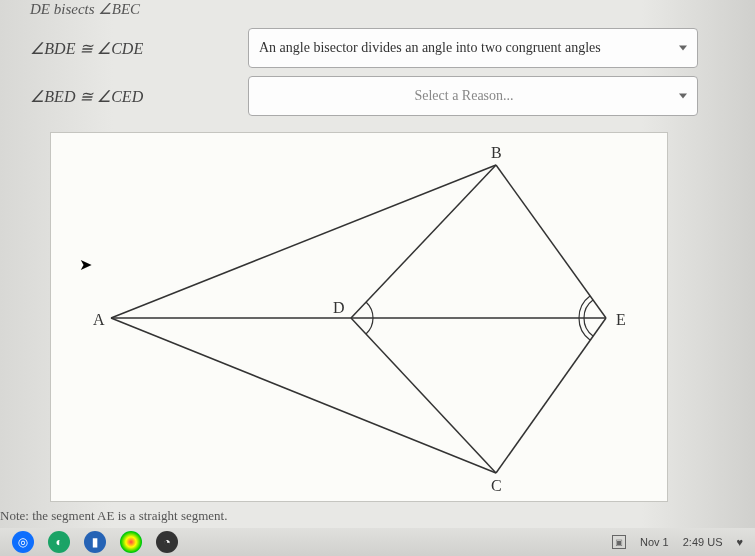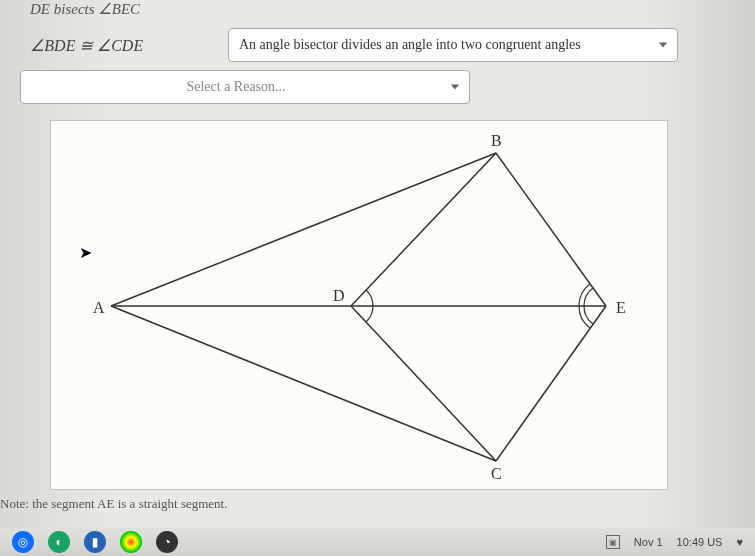--- a/index.html
+++ b/index.html
@@ -9,34 +9,34 @@
       background: linear-gradient(to right, #d8d8d5 0%, #e8e8e5 15%, #e8e8e5 85%, #d0d0cd 100%);
       font-family: Georgia, 'Times New Roman', serif;
       color: #333;
       overflow: hidden;
       position: relative;
     }
     .statement-row {
       display: flex;
       align-items: center;
       padding: 4px 20px;
-      gap: 8px;
+      gap: 28px;
       font-family: Liberation Serif, serif;
     }
     .statement-label {
       width: 200px;
       font-size: 16px;
       font-style: italic;
       color: #444;
       padding-left: 10px;
     }
     .reason-select {
       flex: 1;
       max-width: 450px;
-      height: 34px;
+      height: 40px;
       border: 1px solid #aaa;
       border-radius: 4px;
       background: #fdfdfd;
       padding: 0 28px 0 10px;
       font-size: 14px;
       color: #333;
       display: flex;
       align-items: center;
       position: relative;
       cursor: pointer;
@@ -128,20 +128,21 @@
 
 <div class="statement-row">
   <div class="statement-label">∠BDE ≅ ∠CDE</div>
   <div class="reason-select">
     <span>An angle bisector divides an angle into two congruent angles</span>
     <span class="dropdown-caret"></span>
   </div>
 </div>
 
 <div class="statement-row">
+  <div class="statement-label">∠BED ≅ ∠CED</div>
   <div class="reason-select placeholder">
     <span>Select a Reason...</span>
     <span class="dropdown-caret"></span>
   </div>
 </div>
 
 <div class="figure-box">
   <span class="cursor-arrow">➤</span>
   <svg width="618" height="370" viewBox="0 0 618 370">
 
@@ -173,15 +174,15 @@
 
 <div class="taskbar">
   <div class="tb-icon" style="background:#0d6efd">◎</div>
   <div class="tb-icon" style="background:#1aa366">◐</div>
   <div class="tb-icon" style="background:#2563b5">▮</div>
   <div class="tb-icon" style="background:radial-gradient(circle,#f44 0%,#ff0 33%,#0c0 66%,#06f 100%)"></div>
   <div class="tb-icon" style="background:#333">◔</div>
   <div class="tb-spacer"></div>
   <div class="sq-icon">▣</div>
   <div class="tb-text">Nov 1</div>
-  <div class="tb-text">10:49 US</div>
+  <div class="tb-text">2:49 US</div>
   <div class="tb-text">♥</div>
 </div>
 
 </body></html>

